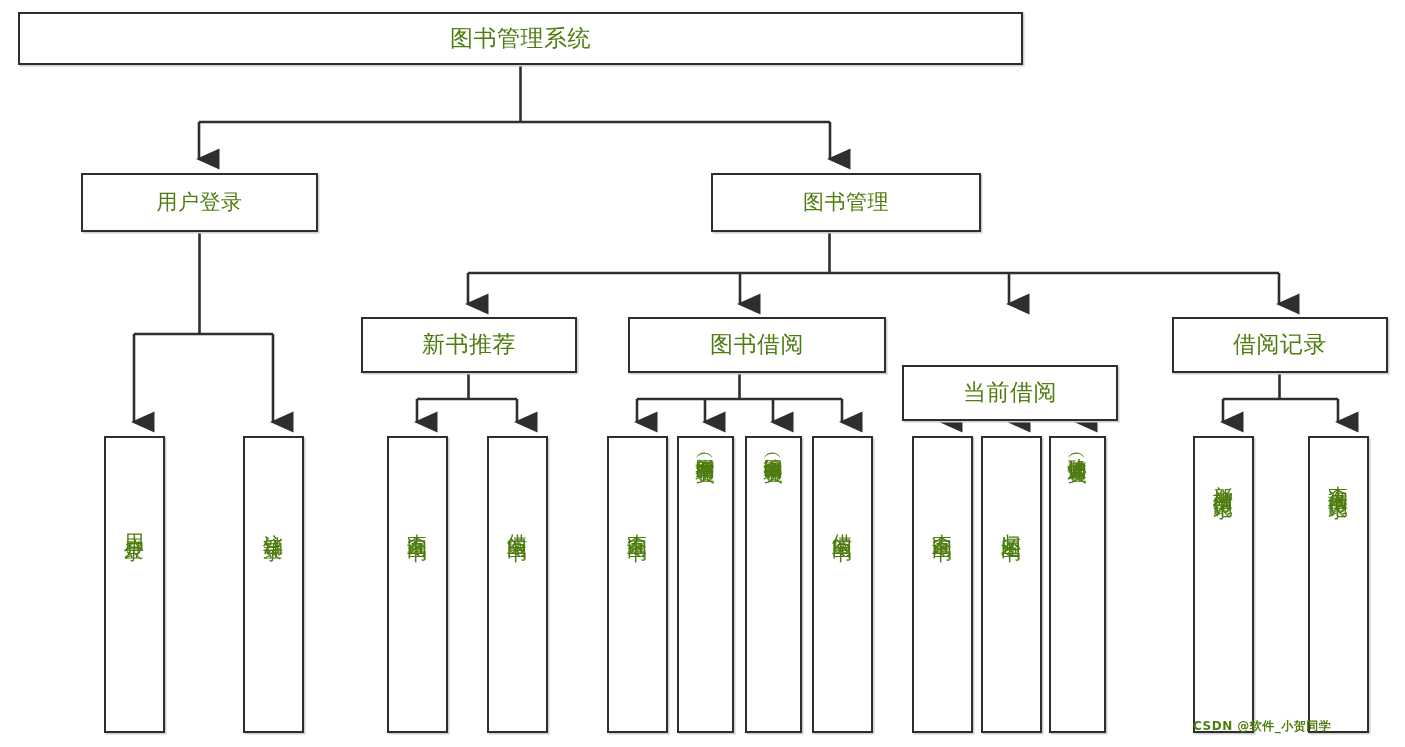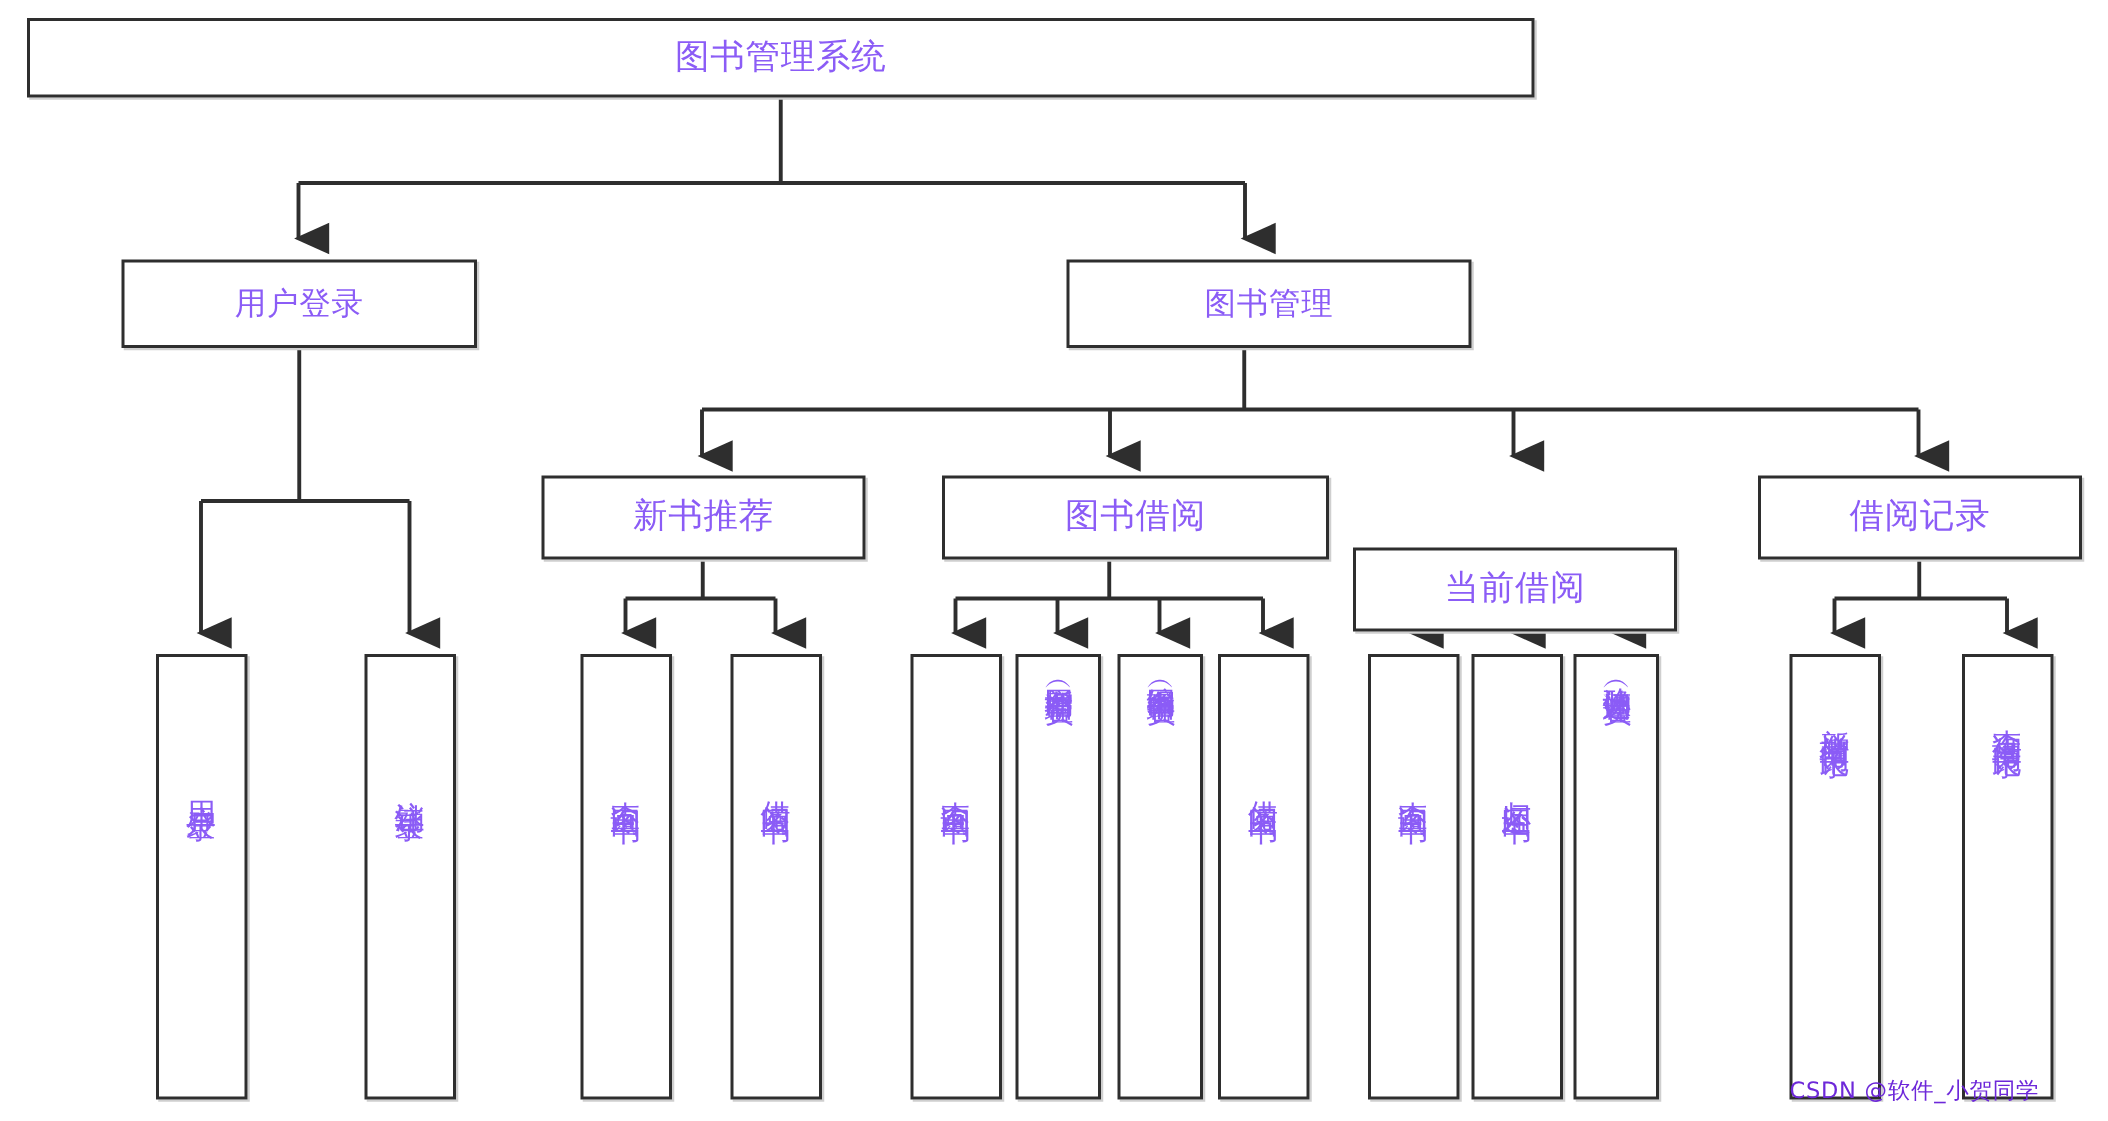--- a/index.html
+++ b/index.html
@@ -29,21 +29,21 @@
   
   .node-box {
     position: absolute;
     box-sizing: border-box;
     background: #ffffff;
     border: 2px solid #2e2e2e;
     box-shadow: 1.5px 1.5px 0 0 #cfcfcf;
     display: flex;
     align-items: center;
     justify-content: center;
-    color: #8b5cf6;
+    color: #4d7c0f;
   }
   .node-label {
     display: block;
     text-align: center;
     letter-spacing: 0.5px;
     line-height: 1.18;
     white-space: nowrap;
   }
   
   .node-h .node-label {
@@ -64,25 +64,26 @@
     letter-spacing: 3px;
     line-height: 1;
   }
   .node-v.compact .node-label {
     letter-spacing: 1px;
     font-size: 19px;
   }
   
   .watermark {
     position: absolute;
-    font-size: 15px;
-    color: #6d28d9;
+    font-size: 12px;
+    color: #4d7c0f;
     white-space: nowrap;
     user-select: none;
     letter-spacing: 0.5px;
+    font-weight: bold;
   }
 </style>
 </head>
 <body>
 
 <div id="diagram-root">
 
   <svg class="tree-canvas" viewBox="0 0 1405 747">
     <defs>
       <marker id="arrow" viewBox="0 0 12 12" refX="6" refY="10.5" markerWidth="9" markerHeight="11" orient="auto-start-reverse">

